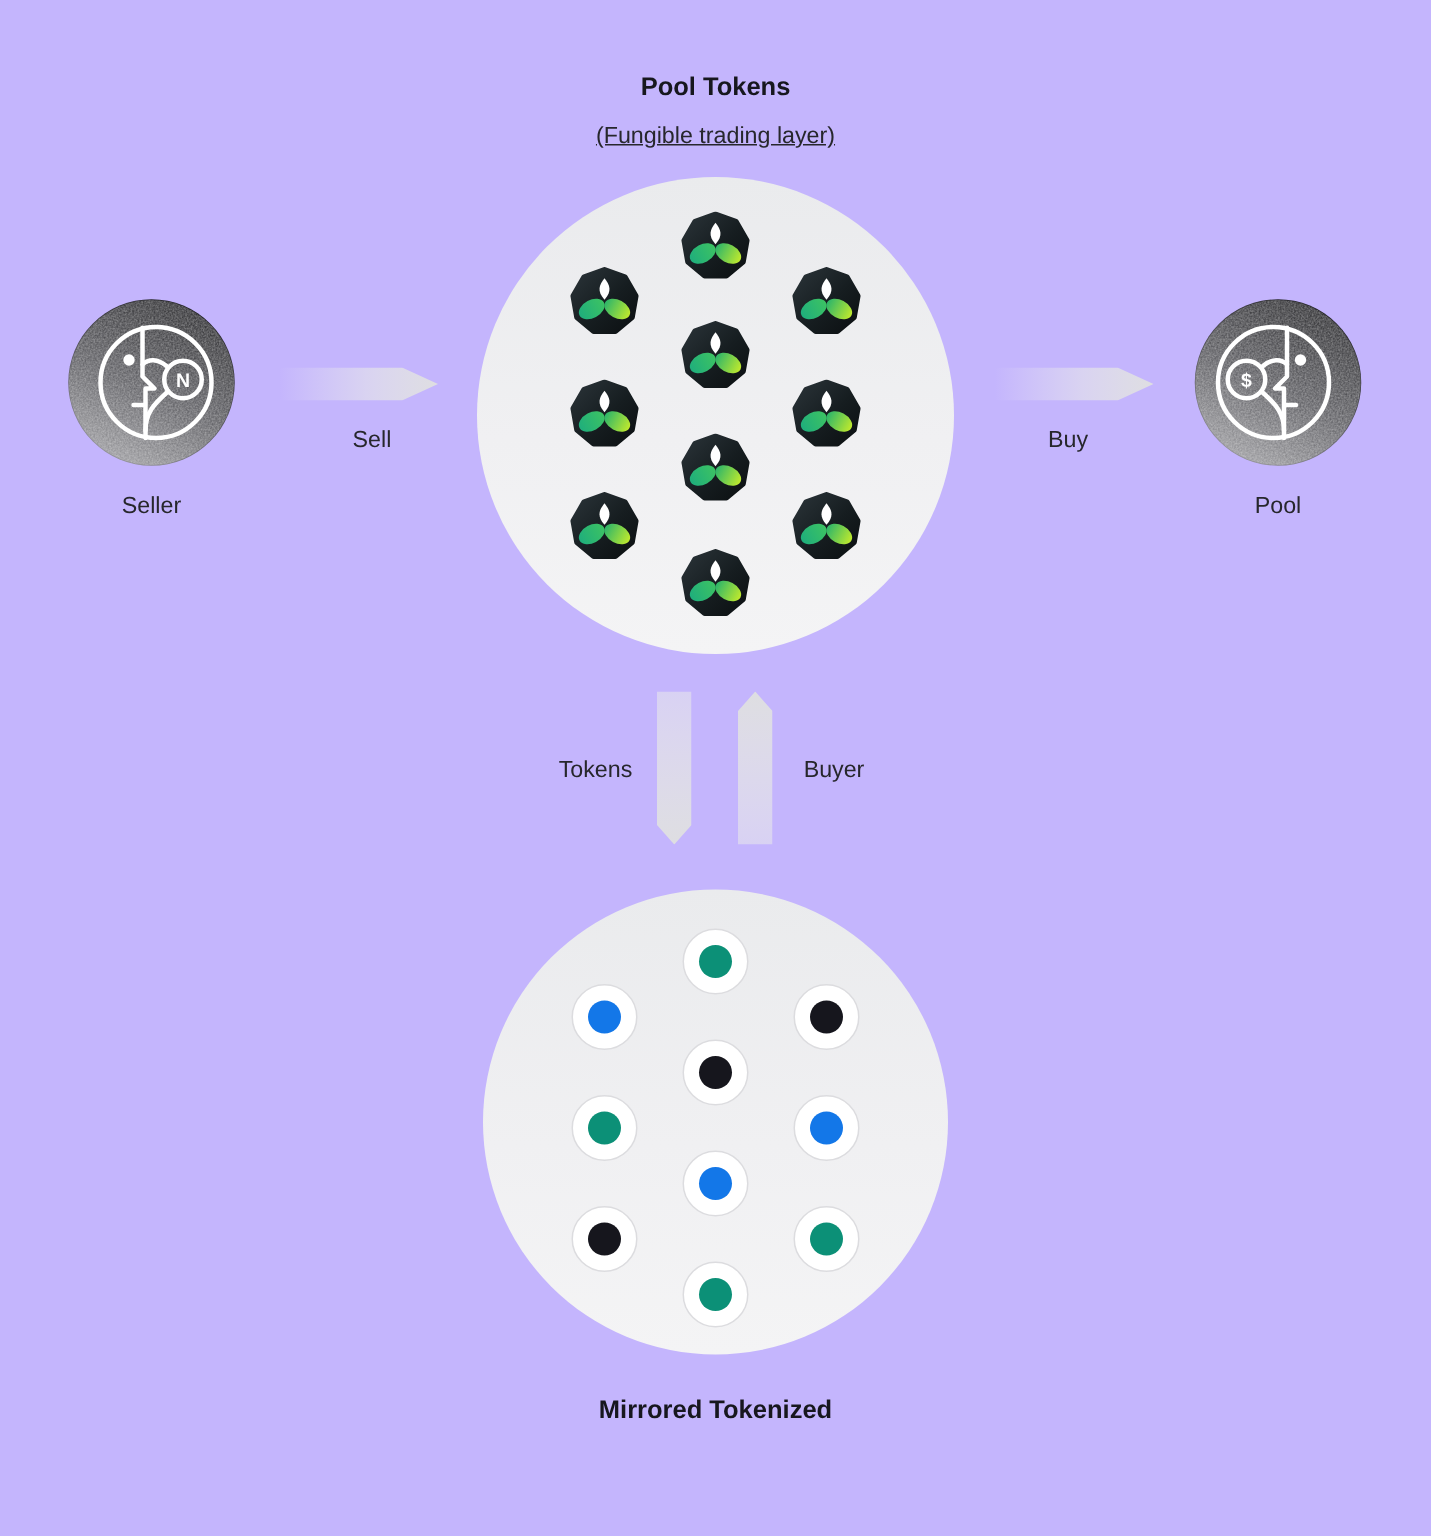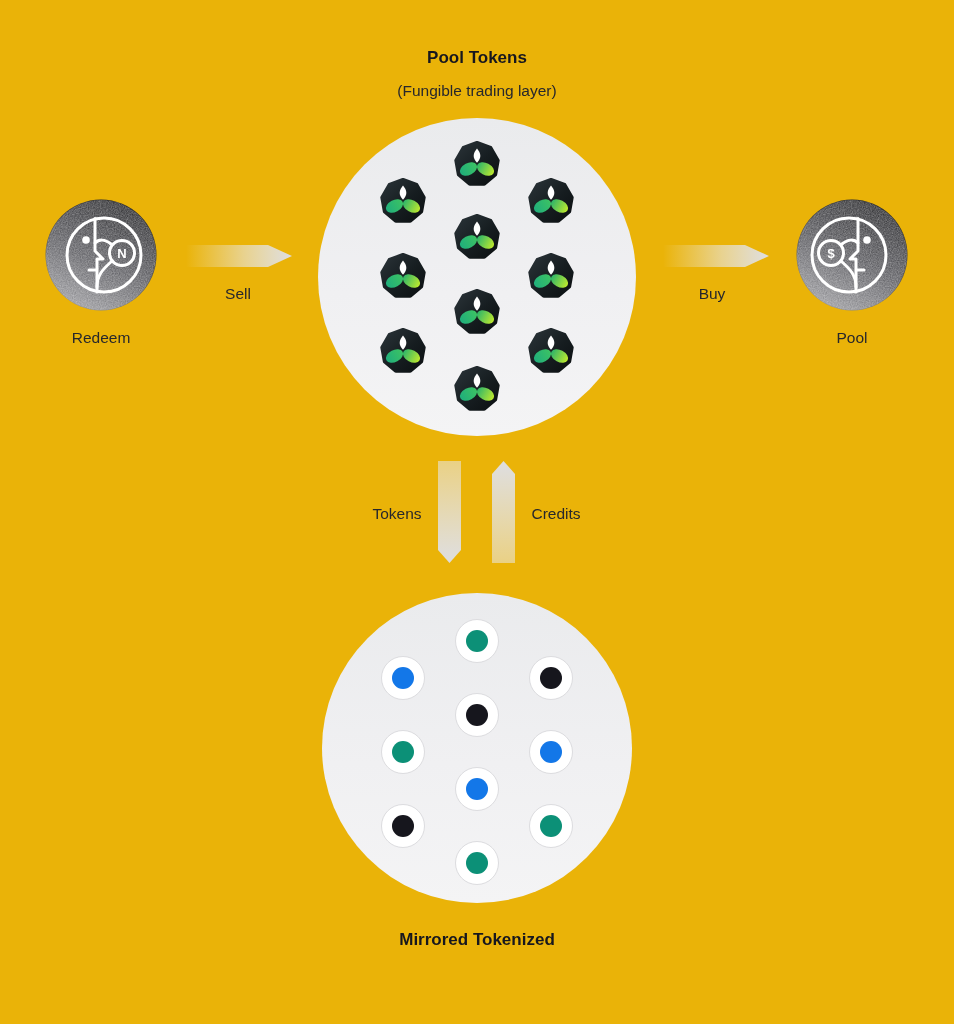--- a/index.html
+++ b/index.html
@@ -1,23 +1,23 @@
 <!DOCTYPE html>
 <html><head>
 <meta charset="utf-8">
 <style>
   html,body{margin:0;padding:0;background:#f4f4f5;}
   .stage{
-    position:relative;width:954px;height:1024px;background:#eab308;
+    position:relative;width:954px;height:1024px;background:#c4b5fd;
     overflow:hidden;font-family:"Liberation Sans", sans-serif;
     -webkit-font-smoothing:antialiased;
   }
   .defs-svg{position:absolute;width:0;height:0;overflow:hidden;}
   .big{position:absolute;transform:translateX(-50%);font-weight:700;font-size:17px;color:#17171e;white-space:nowrap;}
-  .sub{position:absolute;transform:translateX(-50%);font-size:15.5px;color:#27272c;white-space:nowrap;}
+  .sub{position:absolute;transform:translateX(-50%);font-size:15.5px;color:#27272c;white-space:nowrap;text-decoration:underline;}
   .lbl{position:absolute;transform:translateX(-50%);font-size:15.5px;color:#27272c;white-space:nowrap;}
   .circle{position:absolute;border-radius:50%;
     background:linear-gradient(180deg,#eaebed 0%,#f0f0f2 55%,#f4f4f5 100%);}
   .pool-circle{left:318px;top:118px;width:318px;height:318px;}
   .credits-circle{left:322px;top:593px;width:310px;height:310px;}
   .layer{position:absolute;left:0;top:0;width:100%;height:100%;pointer-events:none;}
   .token{position:absolute;}
   .ring{position:absolute;width:44px;height:44px;border-radius:50%;background:#ffffff;
     border:1px solid #dcdcdf;box-sizing:border-box;display:flex;align-items:center;justify-content:center;}
   .dot{width:22px;height:22px;border-radius:50%;background:#16161d;}
@@ -150,26 +150,26 @@
         <path d="M50,19.5 L50,52 L58,60 L52,60 L52,93"></path>
         <path d="M44,71 h7"></path>
         <path d="M67,62 C58,70 52,76 52,88"></path>
         <path d="M66,45 C60,40 54,40 50,44"></path>
         <circle cx="77" cy="54" r="12.5"></circle>
       </g>
       <circle cx="41" cy="41" r="3.8" fill="#ffffff"></circle>
       <text x="77" y="54.5" fill="#ffffff" font-size="13" font-weight="bold" text-anchor="middle" dominant-baseline="central">N</text>
     </svg>
   </div>
-  <div class="lbl" style="left:101px;top:329px">Redeem</div>
+  <div class="lbl" style="left:101px;top:329px">Seller</div>
 
   <svg class="arr" style="left:186px;top:245px" width="106" height="22" viewBox="0 0 106 22">
     <polygon points="0,0 82,0 106,11 82,22 0,22" fill="url(#hArrow)"></polygon>
   </svg>
-  <div class="lbl" style="left:238px;top:285px">Sell</div>
+  <div class="lbl" style="left:248px;top:285px">Sell</div>
 
   <svg class="arr" style="left:663px;top:245px" width="106" height="22" viewBox="0 0 106 22">
     <polygon points="0,0 82,0 106,11 82,22 0,22" fill="url(#hArrow)"></polygon>
   </svg>
   <div class="lbl" style="left:712px;top:285px">Buy</div>
 
   <div class="actor" style="left:796px;top:199px">
     <svg width="112" height="112" viewBox="0 0 112 112">
       <circle cx="56" cy="56" r="55.5" fill="url(#actorG)"></circle>
       <rect width="112" height="112" filter="url(#grainF)" clip-path="url(#actorClip)" opacity="0.5"></rect>
@@ -187,21 +187,21 @@
   </div>
   <div class="lbl" style="left:852px;top:329px">Pool</div>
 
   <svg class="arr" style="left:438px;top:461px" width="23" height="102" viewBox="0 0 23 102">
     <polygon points="0,0 23,0 23,89 11.5,102 0,89" fill="url(#vArrowD)"></polygon>
   </svg>
   <svg class="arr" style="left:492px;top:461px" width="23" height="102" viewBox="0 0 23 102">
     <polygon points="11.5,0 23,13 23,102 0,102 0,13" fill="url(#vArrowU)"></polygon>
   </svg>
   <div class="lbl" style="left:397px;top:505px">Tokens</div>
-  <div class="lbl" style="left:556px;top:505px">Credits</div>
+  <div class="lbl" style="left:556px;top:505px">Buyer</div>
 
   <div class="circle credits-circle"></div>
   <div class="layer" id="credits-layer">
       <div class="ring" style="left: 455px; top: 619px;">
     <div class="dot" style="background: rgb(12, 144, 119);"></div>
   </div>
       <div class="ring" style="left: 381px; top: 656px;">
     <div class="dot" style="background: rgb(19, 119, 232);"></div>
   </div>
       <div class="ring" style="left: 529px; top: 656px;">

